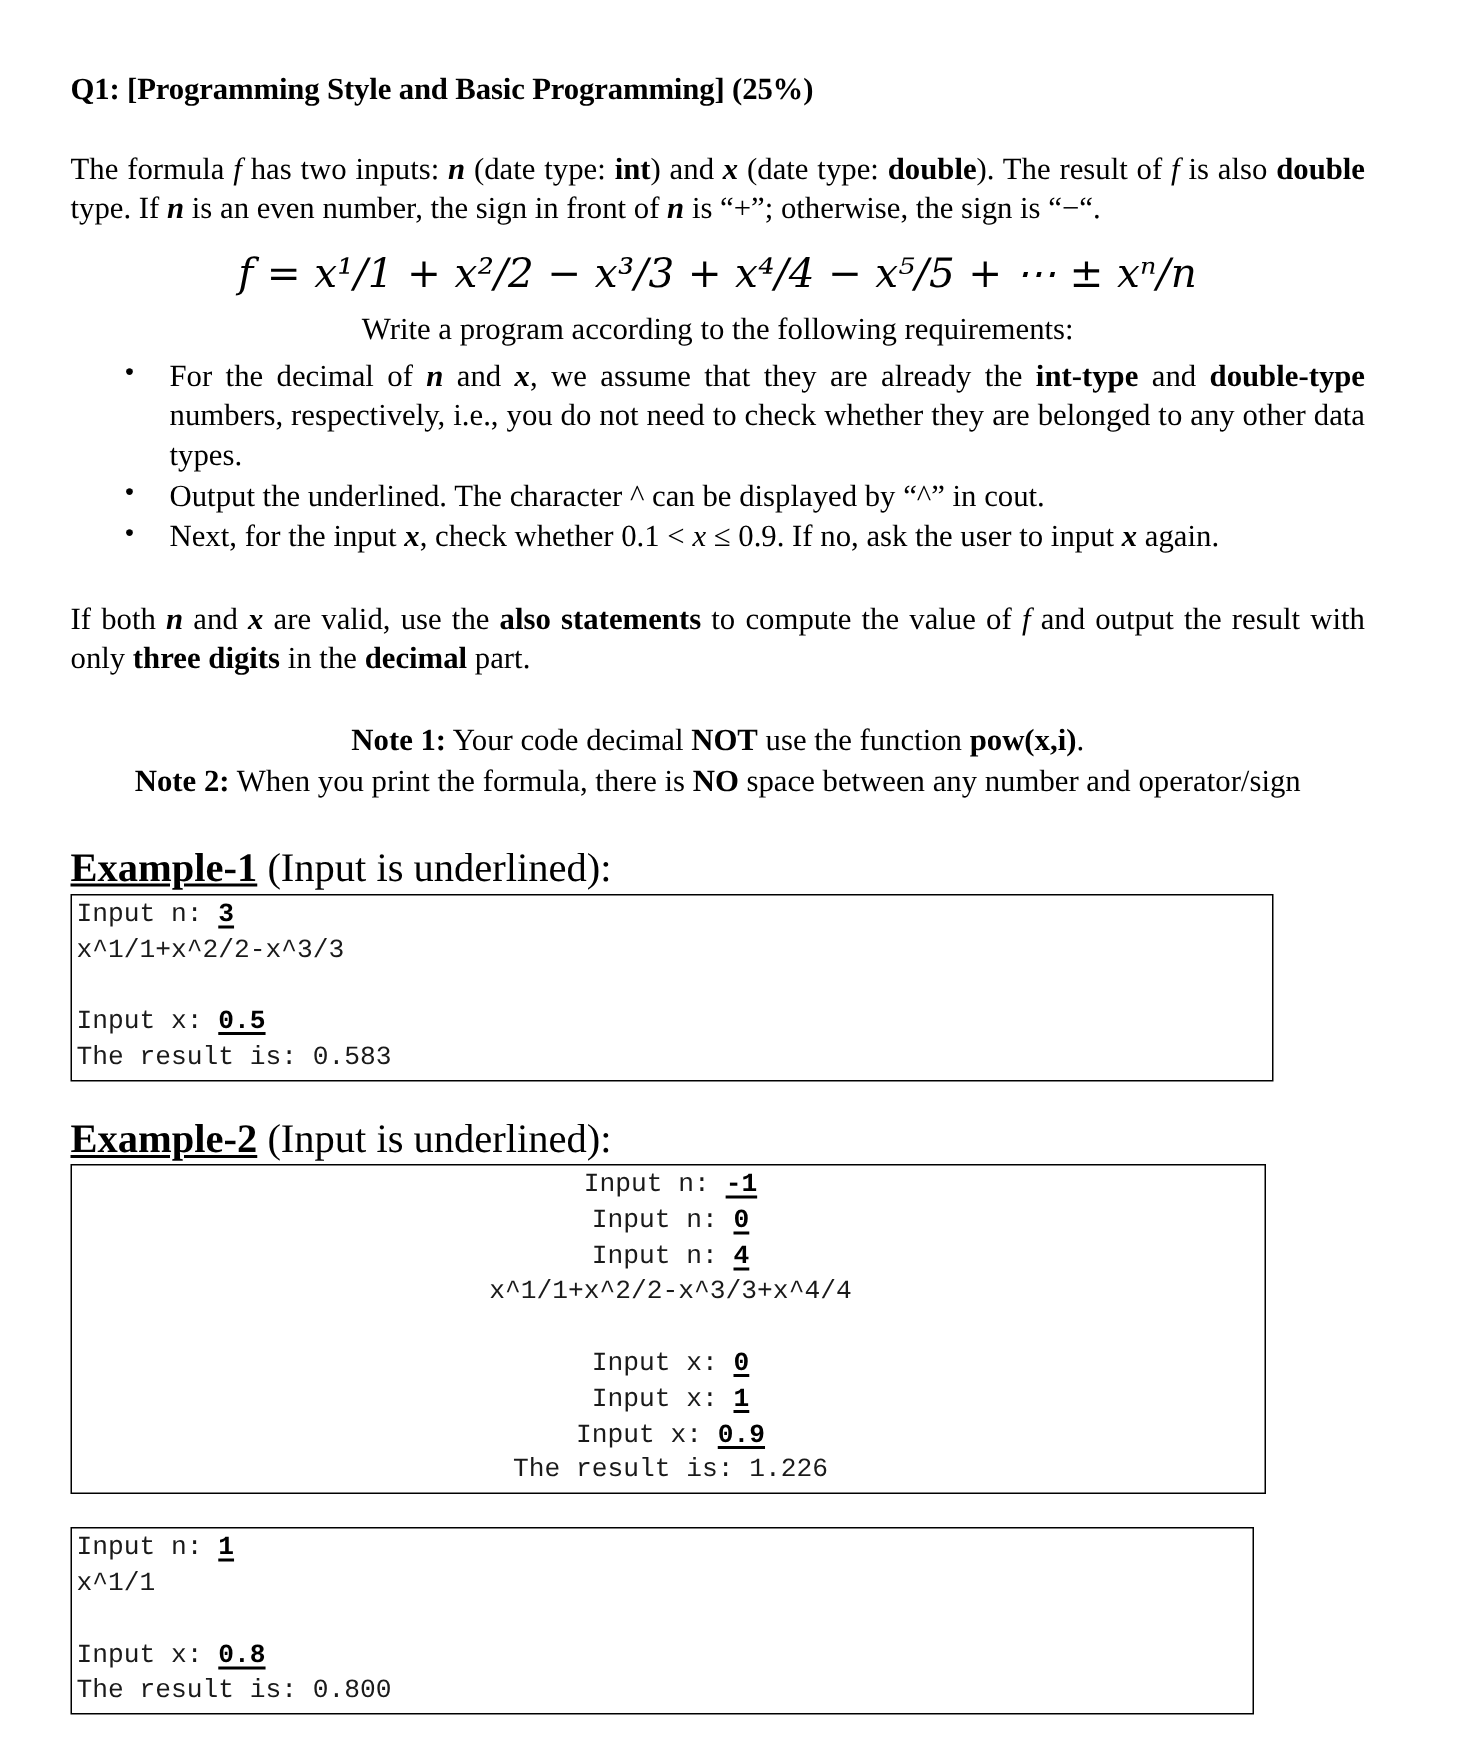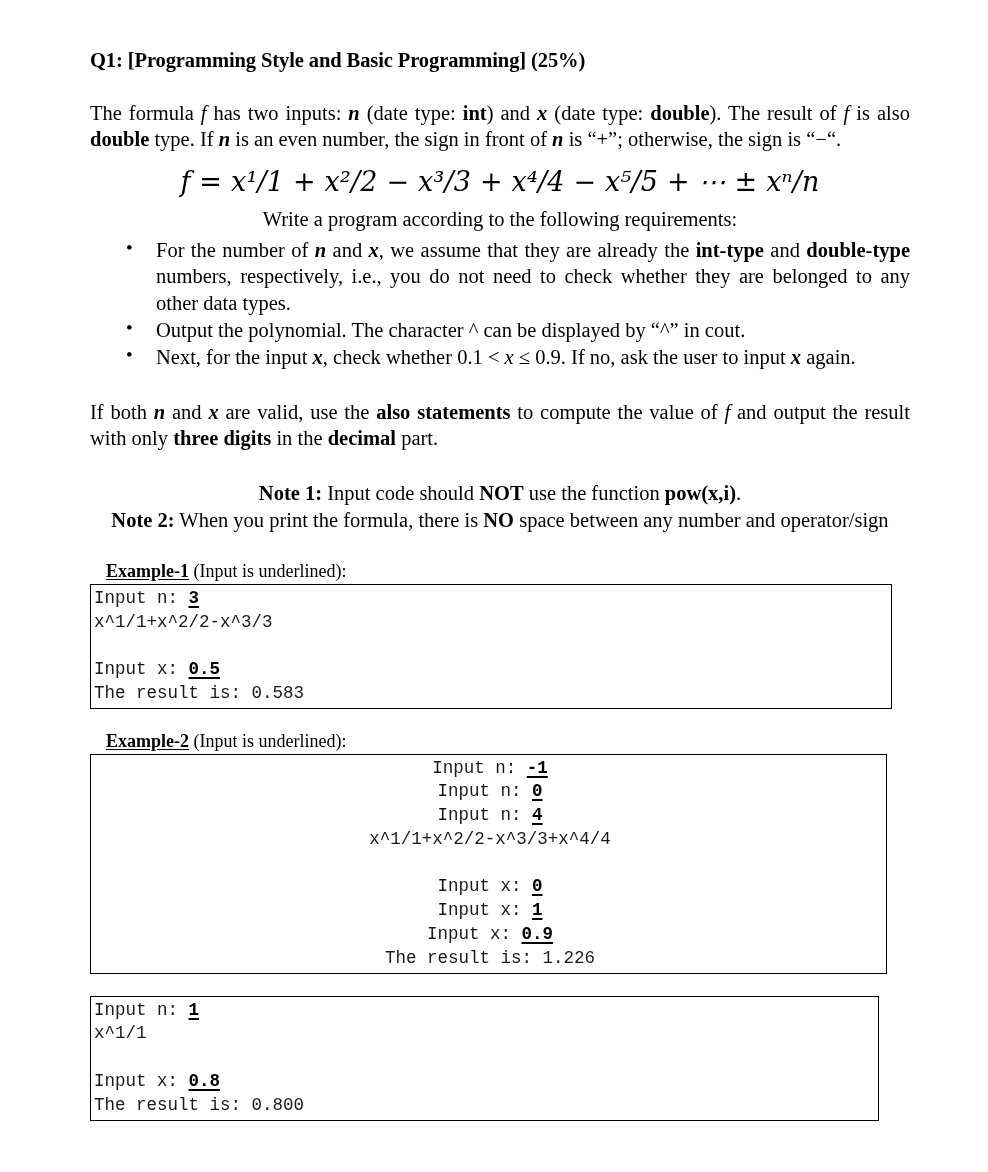--- a/index.html
+++ b/index.html
@@ -13,21 +13,21 @@
     height: 1172px;
     font-family: "Liberation Serif", "DejaVu Serif", serif;
     color: #000000;
     -webkit-font-smoothing: antialiased;
   }
   .page {
     position: relative;
     width: 988px;
     height: 1172px;
     box-sizing: border-box;
-    padding: 48px 78px 0 90px;
+    padding: 48px 78px 0 47px;
   }
 
   
   .h-title {
     font-size: 20.5px;
     font-weight: bold;
     letter-spacing: -0.1px;
     margin: 0 0 26px 0;
     line-height: 1.25;
   }
@@ -80,23 +80,23 @@
     content: "\2022";
     position: absolute;
     left: 36px;
     top: -1px;
     font-size: 19px;
   }
   .gap-lg { height: 28px; }
 
   
   .ex-head {
-    font-size: 18px;
+    font-size: 27px;
     line-height: 1.2;
-    margin: 0 0 1px 16px;
+    margin: 0 0 1px 0;
     white-space: nowrap;
   }
   .ex-head .ex-name {
     font-weight: bold;
     text-decoration: underline;
     text-underline-offset: 2px;
   }
 
   
   .console {
@@ -134,39 +134,39 @@
 
   <p class="para"><span>The formula </span><i class="fv">f</i><span> has two inputs: </span><i class="v">n</i><span> (date type: </span><b>int</b><span>) and </span><i class="v">x</i><span> (date type: </span><b>double</b><span>). The result of </span><i class="fv">f</i><span> is also </span><b>double</b><span> type. If </span><i class="v">n</i><span> is an even number, the sign in front of </span><i class="v">n</i><span> is “+”; otherwise, the sign is “−“.</span></p>
 
   <div class="formula"><span>
     <span>f =</span>&nbsp;<span>x¹/1 + x²/2 − x³/3 + x⁴/4 − x⁵/5 + ⋯ ± xⁿ/n</span>
   </span></div>
 
   <p class="para nj">Write a program according to the following requirements:</p>
 
   <ul class="req">
-    <li><span>For the number of </span><i class="v">n</i><span> and </span><i class="v">x</i><span>, we assume that they are already the </span><b>int-type</b><span> and </span><b>double-type</b><span> numbers, respectively, i.e., you do not need to check whether they are belonged to any other data types.</span></li>
+    <li><span>For the decimal of </span><i class="v">n</i><span> and </span><i class="v">x</i><span>, we assume that they are already the </span><b>int-type</b><span> and </span><b>double-type</b><span> numbers, respectively, i.e., you do not need to check whether they are belonged to any other data types.</span></li>
 
     <li style="height:0;padding:0;margin:0;overflow:hidden"></li>
 
 
-    <li class="nj"><span>Output the polynomial. The character ^ can be displayed by “^” in cout.</span></li>
+    <li class="nj"><span>Output the underlined. The character ^ can be displayed by “^” in cout.</span></li>
 
     <li style="height:0;padding:0;margin:0;overflow:hidden"></li>
 
     <li class="nj"><span>Next, for the input </span><i class="v">x</i><span>, check whether 0.1 &lt; </span><i class="fv">x</i><span> ≤ 0.9. If no, ask the user to input </span><i class="v">x</i><span> again.</span></li>
   </ul>
 
   <div class="gap-lg"></div>
 
   <p class="para"><span>If both </span><i class="v">n</i><span> and </span><i class="v">x</i><span> are valid, use the </span><b>also statements</b><span> to compute the value of </span><i class="fv">f</i><span> and output the result with only </span><b>three digits</b><span> in the </span><b>decimal</b><span> part.</span></p>
 
   <div class="gap-lg"></div>
 
-  <p class="para nj"><b>Note 1:</b><span> Input code should </span><b>NOT</b><span> use the function </span><b>pow(x,i)</b><span>.</span></p>
+  <p class="para nj"><b>Note 1:</b><span> Your code decimal </span><b>NOT</b><span> use the function </span><b>pow(x,i)</b><span>.</span></p>
 
   <p class="para nj"><b>Note 2:</b><span> When you print the formula, there is </span><b>NO</b><span> space between any number and operator/sign</span></p>
 
   <div class="gap-lg"></div>
 
   <div class="ex-head"><span class="ex-name">Example-1</span><span> (Input is underlined):</span></div>
   <div class="console w1"><span class="ln"><span>Input n: </span><u class="inp">3</u></span><span class="ln"><span>x^1/1+x^2/2-x^3/3</span></span><span class="blank"></span><span class="ln"><span>Input x: </span><u class="inp">0.5</u></span><span class="ln"><span>The result is: 0.583</span></span></div>
 
   <div class="spacer-ex"></div>
 

